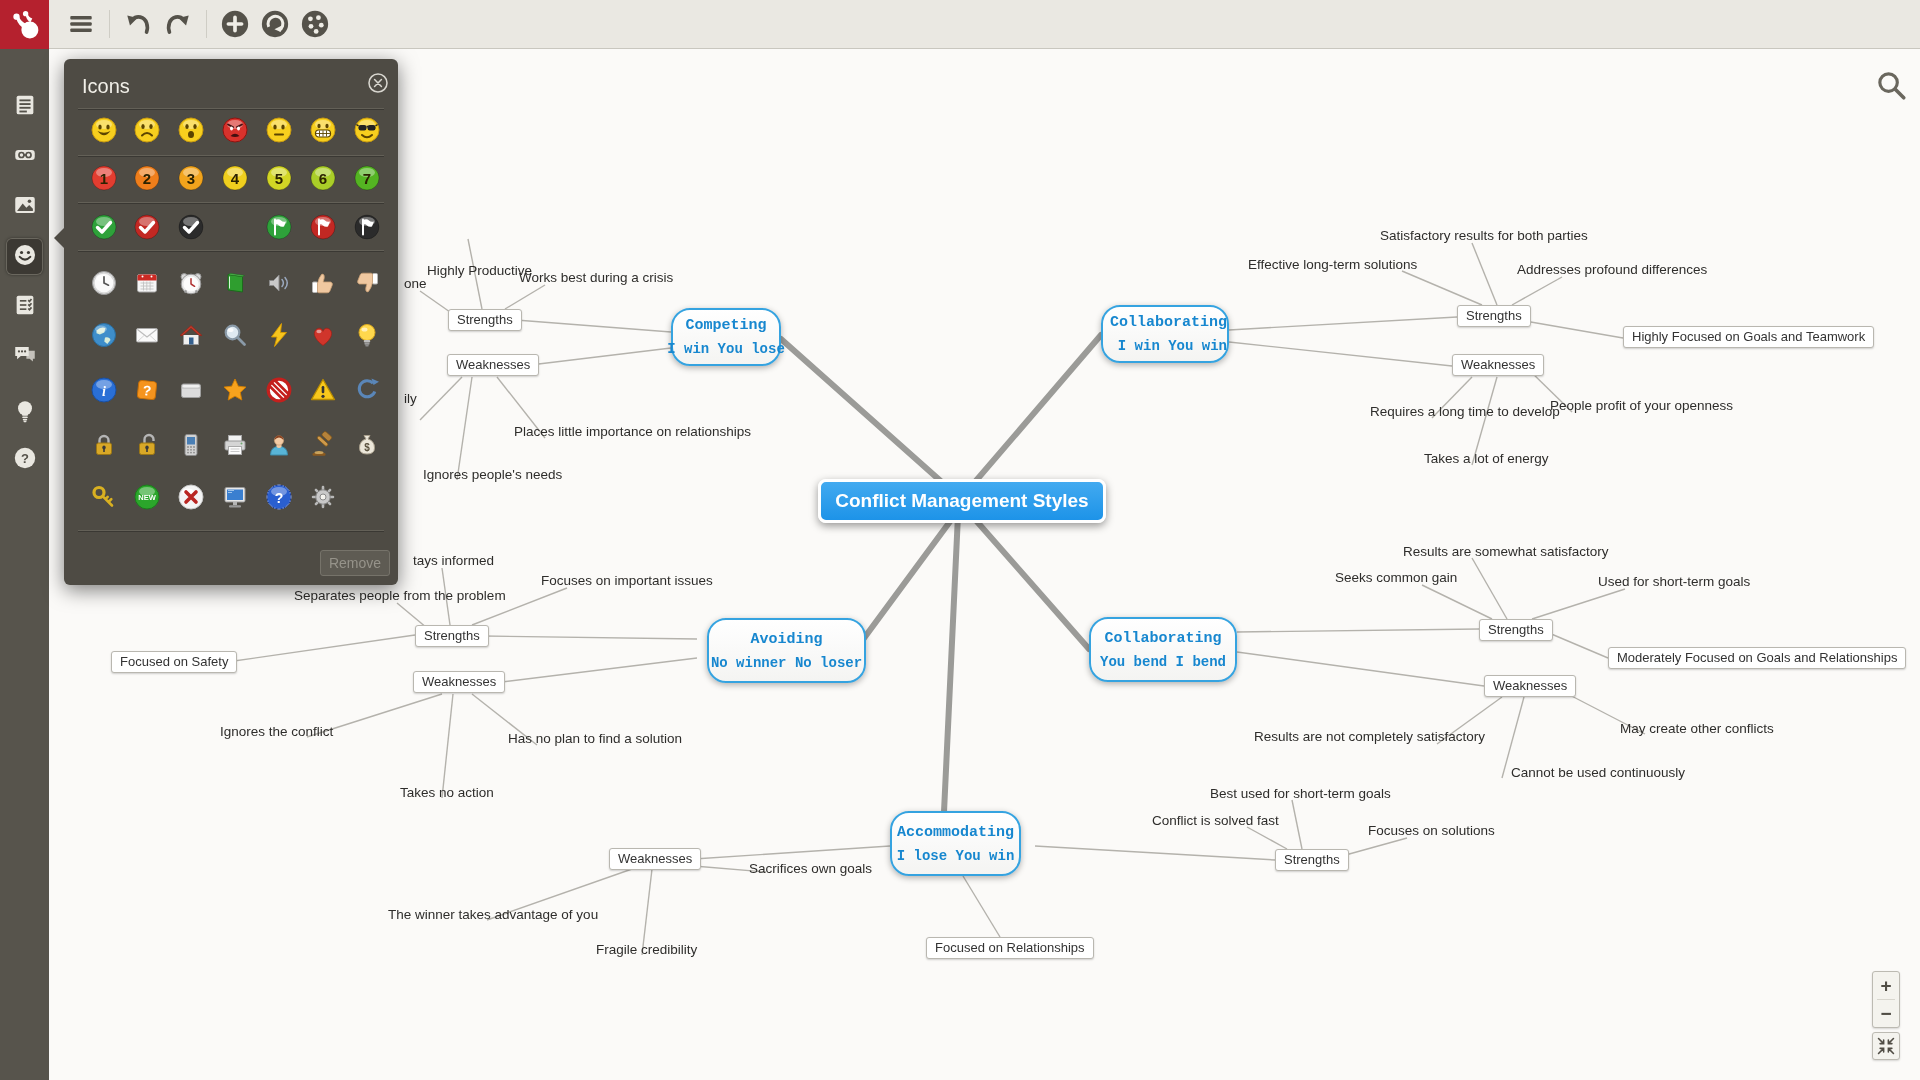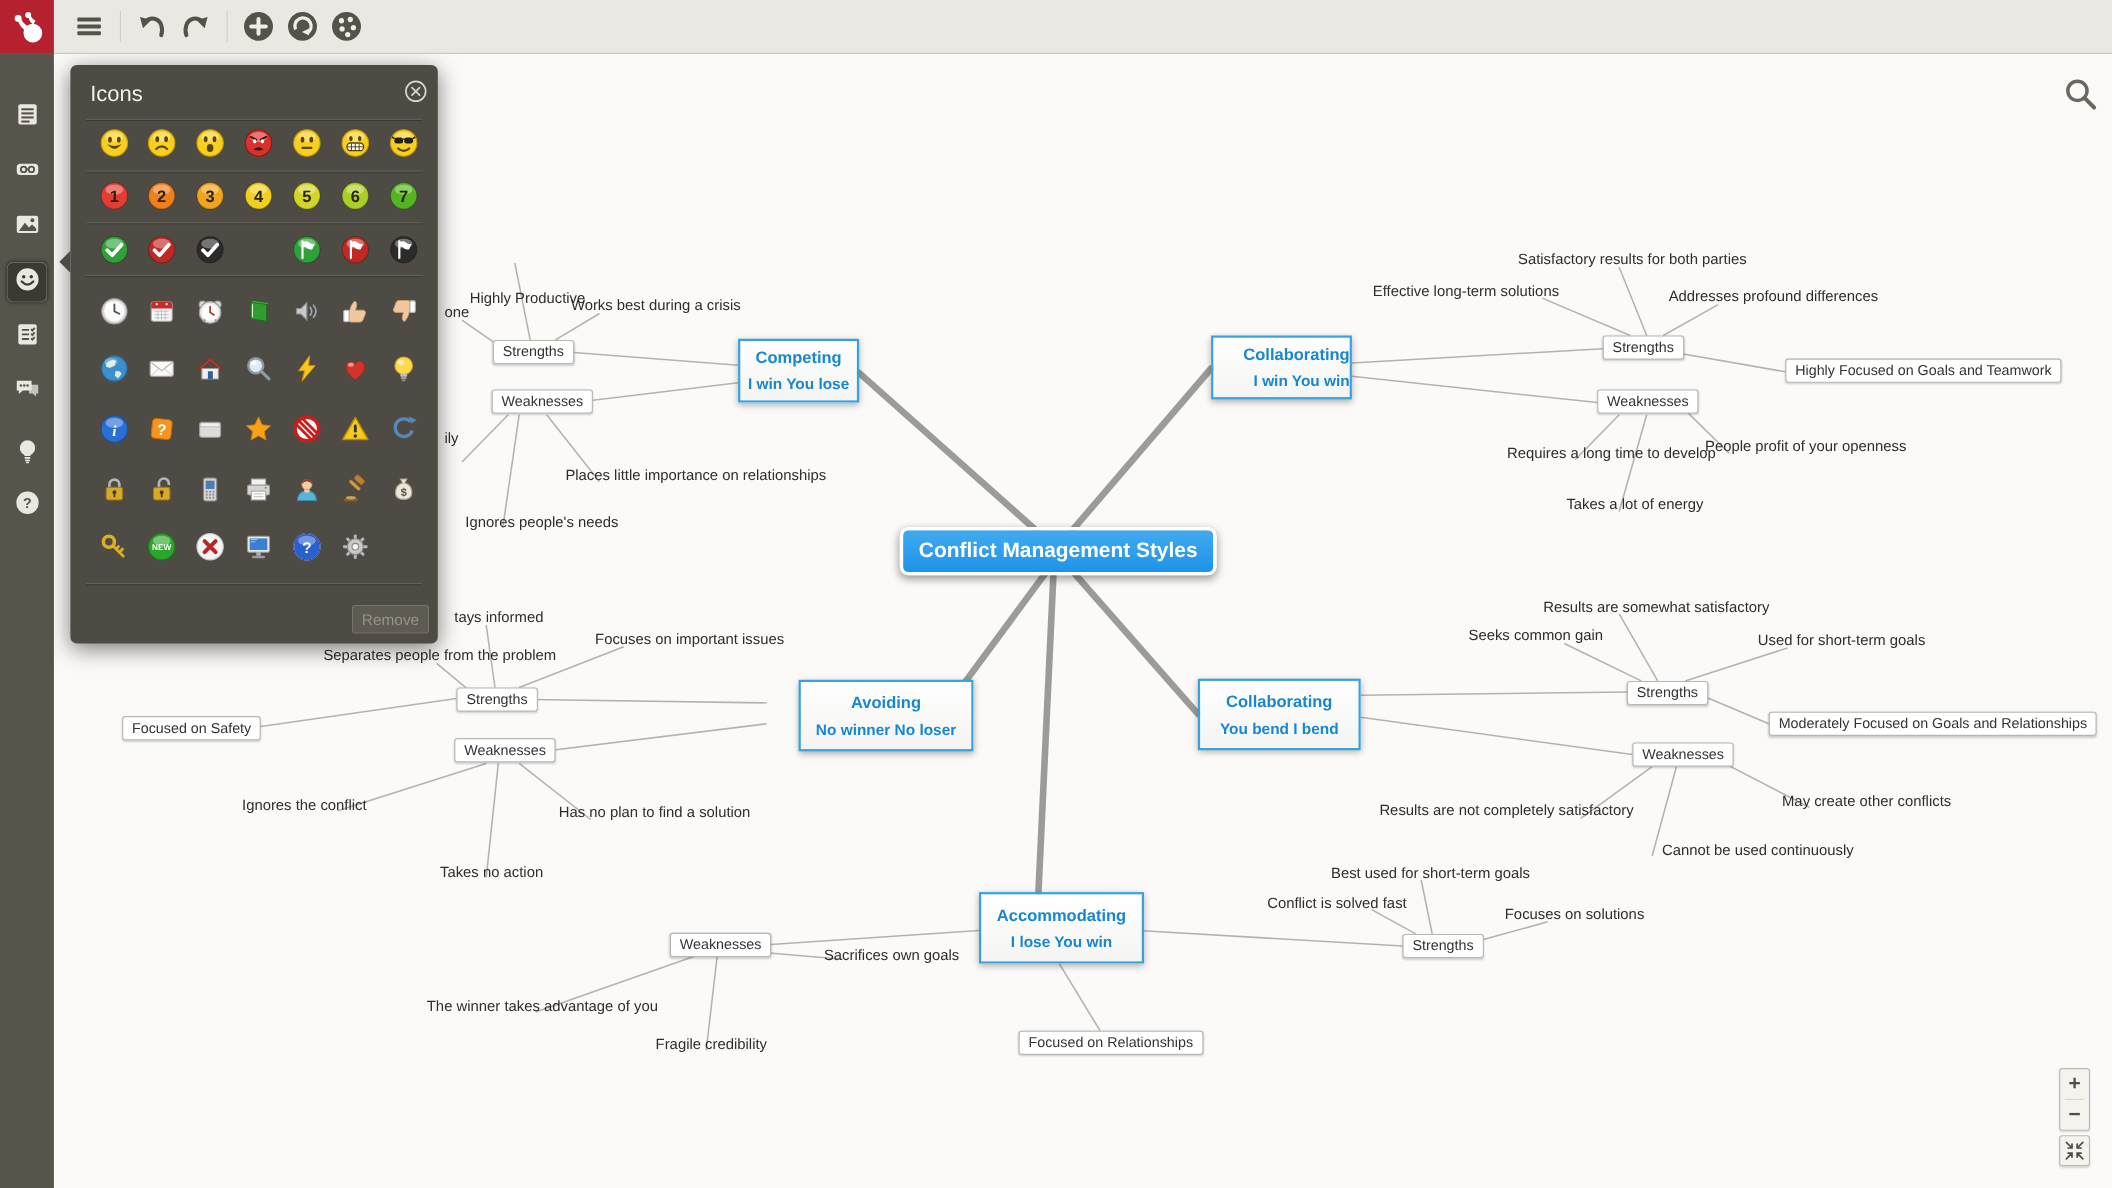--- a/index.html
+++ b/index.html
@@ -35,23 +35,23 @@
   .p-icon svg { display:block; }
   .remove-btn { position:absolute; right:8px; top:491px; width:70px; height:26px; background:#5e5b53;
                 border:1px solid #76736a; border-radius:3px; color:#96938a; font-size:14px;
                 display:flex; align-items:center; justify-content:center; cursor:default; }
 
   
   .canvas-svg { position:absolute; left:0; top:0; z-index:1; }
   .leaf { position:absolute; font-size:13.5px; color:#2e2d2b; white-space:nowrap; z-index:3; cursor:pointer; }
   .sub-box { position:absolute; background:#fff; border:1px solid #b9b7b0; border-radius:3px; padding:2px 8px 3px;
              font-size:13px; color:#333; white-space:nowrap; box-shadow:0 1px 2px rgba(0,0,0,.18); z-index:4; cursor:pointer; }
-  .main-node { position:absolute; background:linear-gradient(#ffffff,#f4f4f2); border:2px solid #35a3e0; border-radius:0;
+  .main-node { position:absolute; background:linear-gradient(#ffffff,#f4f4f2); border:2px solid #35a3e0; border-radius:19px;
                box-shadow:0 2px 6px rgba(0,0,0,.3); display:flex; flex-direction:column; align-items:center;
-               justify-content:center; gap:7px; z-index:5; cursor:pointer; }
+               justify-content:center; gap:7px; z-index:5; cursor:pointer;font-family:Liberation Mono, monospace; }
   .main-node .t1 { font-size:15px; font-weight:bold; color:#1787cf; white-space:nowrap; }
   .main-node .t2 { font-size:14px; font-weight:bold; color:#1787cf; white-space:nowrap; }
   .root-node { position:absolute; left:818px; top:479px; width:288px; height:44px; background:linear-gradient(#42aaf0,#1d93e8);
                border:3px solid #fff; border-radius:8px; box-shadow:0 3px 8px rgba(0,0,0,.4); color:#fff;
                font-size:19px; font-weight:bold; display:flex; align-items:center; justify-content:center; z-index:5; cursor:pointer; }
   .search-btn { position:absolute; left:1874px; top:68px; width:34px; height:34px; z-index:6; cursor:pointer; }
 
   
   .zoomctl { position:absolute; right:20px; bottom:20px; z-index:6; width:28px; }
   .zc-group { background:#f4f3ee; border:1px solid #bcbab2; border-radius:3px; box-shadow:0 1px 2px rgba(0,0,0,.15); }
@@ -122,29 +122,29 @@
 
   <div id="map-layer">
       <div class="main-node" style="left: 671px; top: 308px; width: 110px; height: 58px;">
         <div class="t1">Competing</div>
         <div class="t2">I win You lose</div>
       </div>
       <div class="main-node" style="left: 1101px; top: 305px; width: 128px; height: 58px; align-items: flex-end;">
         <div class="t1">Collaborating</div>
         <div class="t2">I win You win</div>
       </div>
-      <div class="main-node" style="left: 726px; top: 618px; width: 159px; height: 65px;">
+      <div class="main-node" style="left: 707px; top: 618px; width: 159px; height: 65px;">
         <div class="t1">Avoiding</div>
         <div class="t2">No winner No loser</div>
       </div>
       <div class="main-node" style="left: 1089px; top: 617px; width: 148px; height: 65px;">
         <div class="t1">Collaborating</div>
         <div class="t2">You bend I bend</div>
       </div>
-      <div class="main-node" style="left: 890px; top: 811px; width: 150px; height: 65px;">
+      <div class="main-node" style="left: 890px; top: 811px; width: 131px; height: 65px;">
         <div class="t1">Accommodating</div>
         <div class="t2">I lose You win</div>
       </div>
       <div class="sub-box" style="left: 448px; top: 309px;">Strengths</div>
       <div class="sub-box" style="left: 447px; top: 354px;">Weaknesses</div>
       <div class="sub-box" style="left: 1457px; top: 305px;">Strengths</div>
       <div class="sub-box" style="left: 1452px; top: 354px;">Weaknesses</div>
       <div class="sub-box" style="left: 1623px; top: 326px;">Highly Focused on Goals and Teamwork</div>
       <div class="sub-box" style="left: 415px; top: 625px;">Strengths</div>
       <div class="sub-box" style="left: 413px; top: 671px;">Weaknesses</div>

